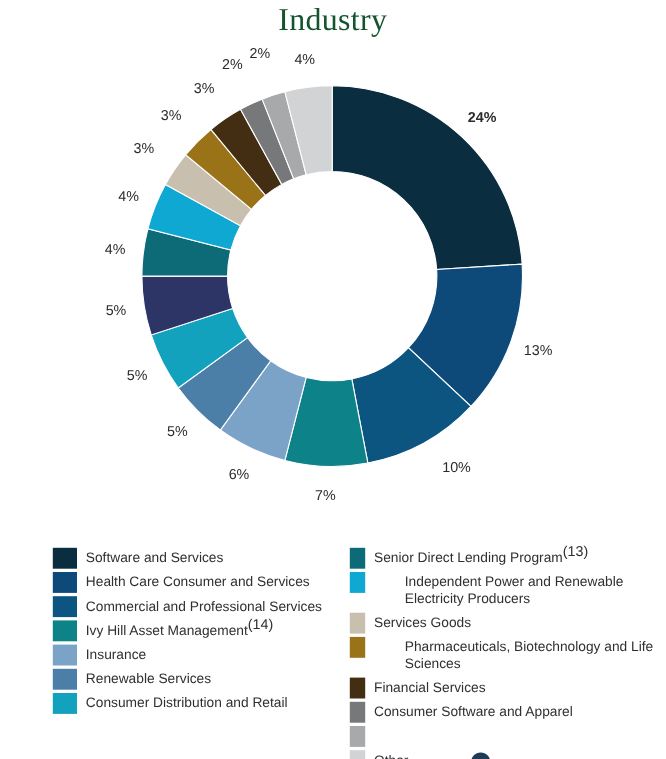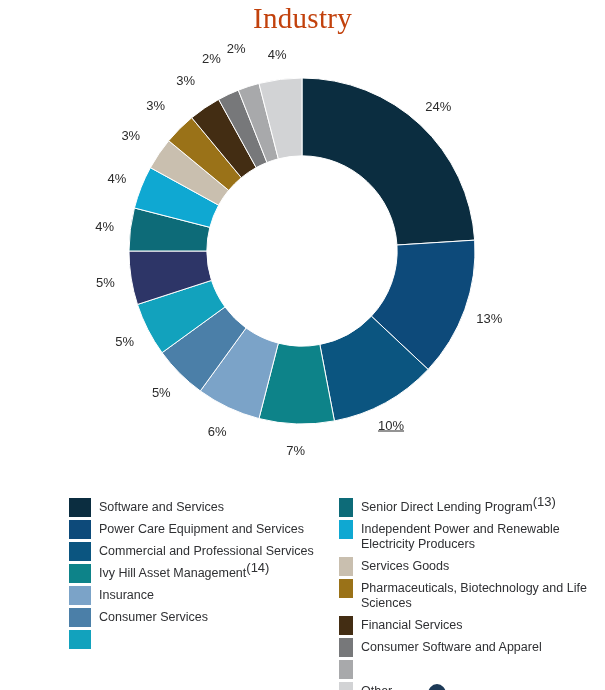--- a/index.html
+++ b/index.html
@@ -19,21 +19,21 @@
   
   #chart-title {
     position: absolute;
     top: 2px;
     left: 0;
     width: 605px;
     text-align: center;
     font-family: "Liberation Serif", serif;
     font-size: 29px;
     font-weight: 400;
-    color: #c2410c;
+    color: #14532d;
     letter-spacing: 0.3px;
   }
 
   
   #donut-wrap {
     position: absolute;
     left: 0;
     top: 46px;
     width: 605px;
     height: 445px;
@@ -65,21 +65,20 @@
     top: 0;
   }
   #legend-col-left  { left: 48px;  width: 268px; }
   #legend-col-right { left: 318px; width: 280px; }
 
   .legend-item {
     display: flex;
     align-items: flex-start;
     margin-bottom: 3px;
     min-height: 19px;
-    margin-left: 21px;
   }
   .legend-swatch {
     width: 22px;
     min-width: 22px;
     height: 19px;
     margin-right: 8px;
     display: block;
   }
   #legend-col-right .legend-swatch {
     width: 14px;
@@ -89,21 +88,21 @@
     font-size: 12.5px;
     line-height: 15px;
     color: #2f3033;
     padding-top: 2px;
   }
   .legend-label sup {
     font-size: 13px;
     vertical-align: super;
     line-height: 0;
   }
-  .two-line { min-height: 34px; }
+  .two-line { min-height: 34px; gap: 28px; }
 
   
   #bottom-mark {
     position: absolute;
     left: 428px;
     top: 684px;
     width: 18px;
     height: 10px;
     background: #1d3a57;
     border-radius: 50% 50% 0 0 / 100% 100% 0 0;
@@ -129,23 +128,23 @@
         <path d="M 22.435113124746835 161.97664952048 A 173 173 0 0 1 38.39894435241163 121.65661438040324 L 106.61941939382639 159.1611379092218 A 95.15 95.15 0 0 0 97.83931221861076 181.337157236264 Z" fill="#0fa8d2" stroke="#ffffff" stroke-width="1"></path>
         <path d="M 38.39894435241163 121.65661438040324 A 173 173 0 0 1 56.70120899978849 94.72564977347663 L 116.68566494988367 144.34910737541213 A 95.15 95.15 0 0 0 106.61941939382639 159.1611379092218 Z" fill="#c9bfaf" stroke="#ffffff" stroke-width="1"></path>
         <path d="M 56.70120899978849 94.72564977347663 A 173 173 0 0 1 79.72564977347659 71.70120899978855 L 129.34910737541213 131.6856649498837 A 95.15 95.15 0 0 0 116.68566494988367 144.34910737541213 Z" fill="#9a7218" stroke="#ffffff" stroke-width="1"></path>
         <path d="M 79.72564977347659 71.70120899978855 A 173 173 0 0 1 106.65661438040313 53.39894435241169 L 144.1611379092217 121.61941939382642 A 95.15 95.15 0 0 0 129.34910737541213 131.6856649498837 Z" fill="#432d13" stroke="#ffffff" stroke-width="1"></path>
         <path d="M 106.65661438040313 53.39894435241169 A 173 173 0 0 1 126.3144523855506 44.14866794133255 L 154.97294881205283 116.5317673677329 A 95.15 95.15 0 0 0 144.1611379092217 121.61941939382642 Z" fill="#77787a" stroke="#ffffff" stroke-width="1"></path>
         <path d="M 126.3144523855506 44.14866794133255 A 173 173 0 0 1 146.97664952048004 37.435113124746835 L 166.337157236264 112.83931221861076 A 95.15 95.15 0 0 0 154.97294881205283 116.5317673677329 Z" fill="#a8a9ab" stroke="#ffffff" stroke-width="1"></path>
         <path d="M 146.97664952048004 37.435113124746835 A 173 173 0 0 1 189.99999999999997 32 L 189.99999999999997 109.85 A 95.15 95.15 0 0 0 166.337157236264 112.83931221861076 Z" fill="#d2d3d5" stroke="#ffffff" stroke-width="1"></path>
       </g>
   </svg>
   <div id="slice-label-layer">
-      <div class="slice-label" style="left: 438.225px; top: 59.9352px;">24%</div>
+      <div class="slice-label" style="left: 438.225px; top: 59.9352px; font-weight: bold;">24%</div>
       <div class="slice-label" style="left: 489.235px; top: 272.409px;">13%</div>
-      <div class="slice-label" style="left: 391px; top: 379.385px; text-decoration: underline;">10%</div>
+      <div class="slice-label" style="left: 415px; top: 379.385px;">10%</div>
       <div class="slice-label" style="left: 295.749px; top: 403.902px;">7%</div>
       <div class="slice-label" style="left: 217.27px; top: 385.061px;">6%</div>
       <div class="slice-label" style="left: 161.286px; top: 345.714px;">5%</div>
       <div class="slice-label" style="left: 124.69px; top: 295.344px;">5%</div>
       <div class="slice-label" style="left: 105.45px; top: 236.13px;">5%</div>
       <div class="slice-label" style="left: 104.569px; top: 180.059px;">4%</div>
       <div class="slice-label" style="left: 116.974px; top: 131.743px;">4%</div>
       <div class="slice-label" style="left: 130.794px; top: 88.6487px;">3%</div>
       <div class="slice-label" style="left: 155.629px; top: 58.6289px;">3%</div>
       <div class="slice-label" style="left: 185.649px; top: 33.7943px;">3%</div>
@@ -156,40 +155,41 @@
 </div>
 
 <div id="legend">
   <div class="legend-col" id="legend-col-left">
       <div class="legend-item">
         <span class="legend-swatch" style="background: rgb(11, 45, 64);"></span>
         <span class="legend-label">Software and Services</span>
       </div>
       <div class="legend-item">
         <span class="legend-swatch" style="background: rgb(13, 74, 122);"></span>
-        <span class="legend-label">Power Care Equipment and Services</span>
+        <span class="legend-label">Health Care Consumer and Services</span>
       </div>
       <div class="legend-item">
         <span class="legend-swatch" style="background: rgb(11, 85, 128);"></span>
         <span class="legend-label">Commercial and Professional Services</span>
       </div>
       <div class="legend-item">
         <span class="legend-swatch" style="background: rgb(13, 131, 137);"></span>
         <span class="legend-label">Ivy Hill Asset Management<sup>(14)</sup></span>
       </div>
       <div class="legend-item">
         <span class="legend-swatch" style="background: rgb(123, 163, 200);"></span>
         <span class="legend-label">Insurance</span>
       </div>
       <div class="legend-item">
         <span class="legend-swatch" style="background: rgb(75, 127, 168);"></span>
-        <span class="legend-label">Consumer Services</span>
+        <span class="legend-label">Renewable Services</span>
       </div>
       <div class="legend-item">
         <span class="legend-swatch" style="background: rgb(18, 162, 189);"></span>
+        <span class="legend-label">Consumer Distribution and Retail</span>
       </div>
     </div>
   <div class="legend-col" id="legend-col-right">
       <div class="legend-item">
         <span class="legend-swatch" style="background: rgb(13, 107, 120);"></span>
         <span class="legend-label">Senior Direct Lending Program<sup>(13)</sup></span>
       </div>
       <div class="legend-item two-line">
         <span class="legend-swatch" style="background: rgb(15, 168, 210);"></span>
         <span class="legend-label">Independent Power and Renewable Electricity Producers</span>

